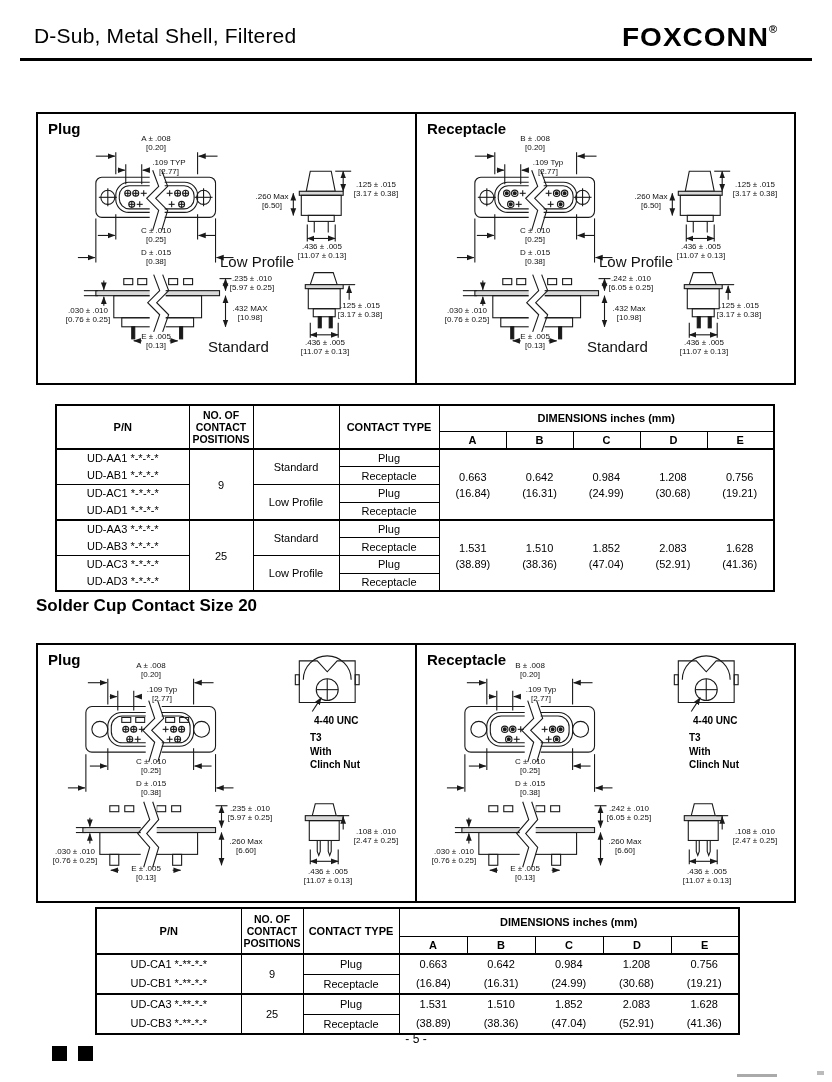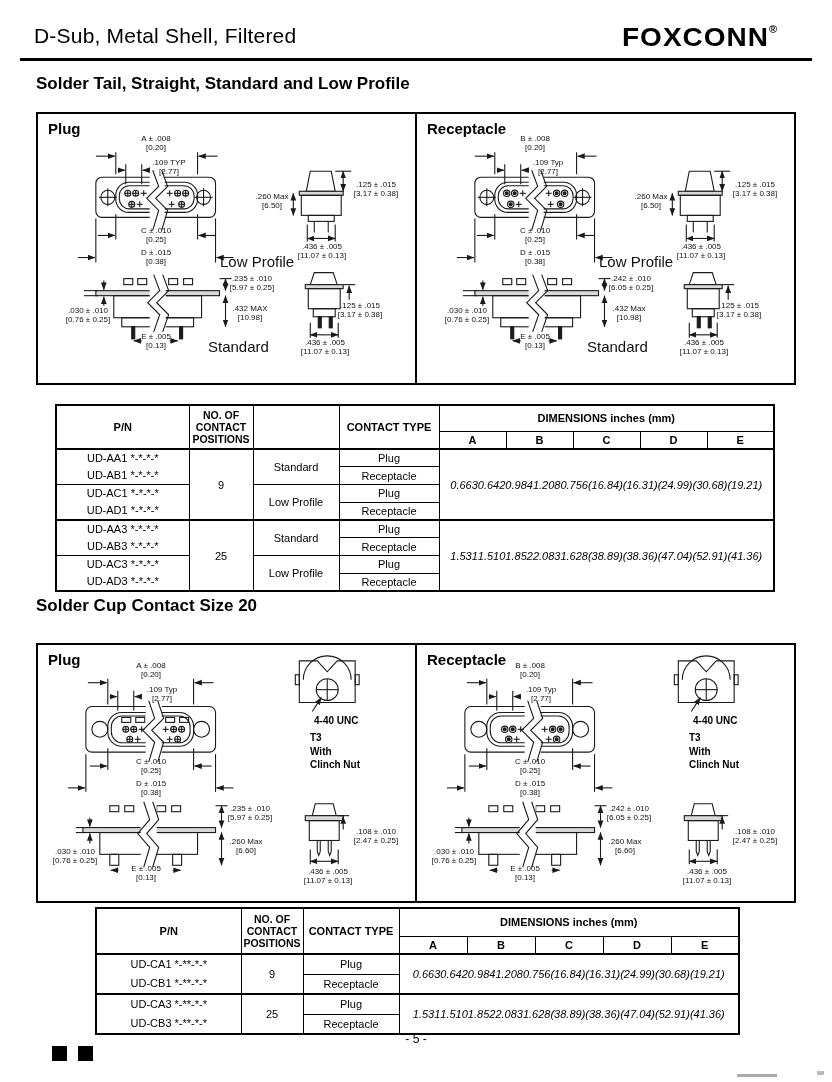--- a/index.html
+++ b/index.html
@@ -39,21 +39,21 @@
   #t1 thead tr:first-child th { height:26px; }
   #t1 thead tr:nth-child(2) th { height:18px; }
   #t2 thead tr:first-child th { height:28px; }
   #t2 thead tr:nth-child(2) th { height:18px; }
   .poshead { line-height:12px; font-size:10.5px; }
   #t1 tbody td { height:17px; }
   #t2 tbody td { height:19px; }
   #t1 .pncell div { height:17px; line-height:17px; }
   #t2 .pncell div { height:19px; line-height:19px; }
   .dimcell { vertical-align:middle; }
-  .dimgrid { display:flex; flex-direction:row; justify-content:center;font-style:italic; }
+  .dimgrid { display:flex; flex-direction:column; justify-content:center; }
   .dimrow { display:flex; }
   .dimrow span { flex:1; text-align:center; }
   #t1 .dimrow { height:16px; line-height:16px; }
   #t2 .dimrow { height:19px; line-height:19px; }
 
   .pagenum { position:absolute; left:0; top:1032px; width:832px; text-align:center; font-size:12px; }
   .barcode { position:absolute; left:52px; top:1046px; display:flex; align-items:center; gap:11px; }
   .sq { width:15px; height:15px; background:#000; }
   .code { font-family:"DejaVu Sans Mono", monospace; font-weight:bold; font-size:17px; letter-spacing:2px; }
   .scratch1 { position:absolute; left:737px; top:1074px; width:40px; height:3px; background:#aaa; }
@@ -61,21 +61,20 @@
 </style>
 </head>
 <body>
 
 <div class="page">
 
   <div class="title">D-Sub, Metal Shell, Filtered</div>
   <div class="logo"><span>FOXCONN</span><sup>®</sup></div>
   <div class="rule"></div>
 
-  <div class="sect" id="s1">Solder Tail, Straight, Standard and Low Profile</div>
 
   <div class="figbox" id="fig1">
 
     <div class="half">
       <svg class="art" viewBox="0 0 378 268" preserveAspectRatio="none">
         <defs>
             <marker id="a1" viewBox="0 0 8 8" markerWidth="7" markerHeight="7" refX="7.5" refY="4" orient="auto-start-reverse">
               <path d="M0,1L8,4L0,7z" fill="#1a1a1a"></path>
             </marker>
           </defs>

